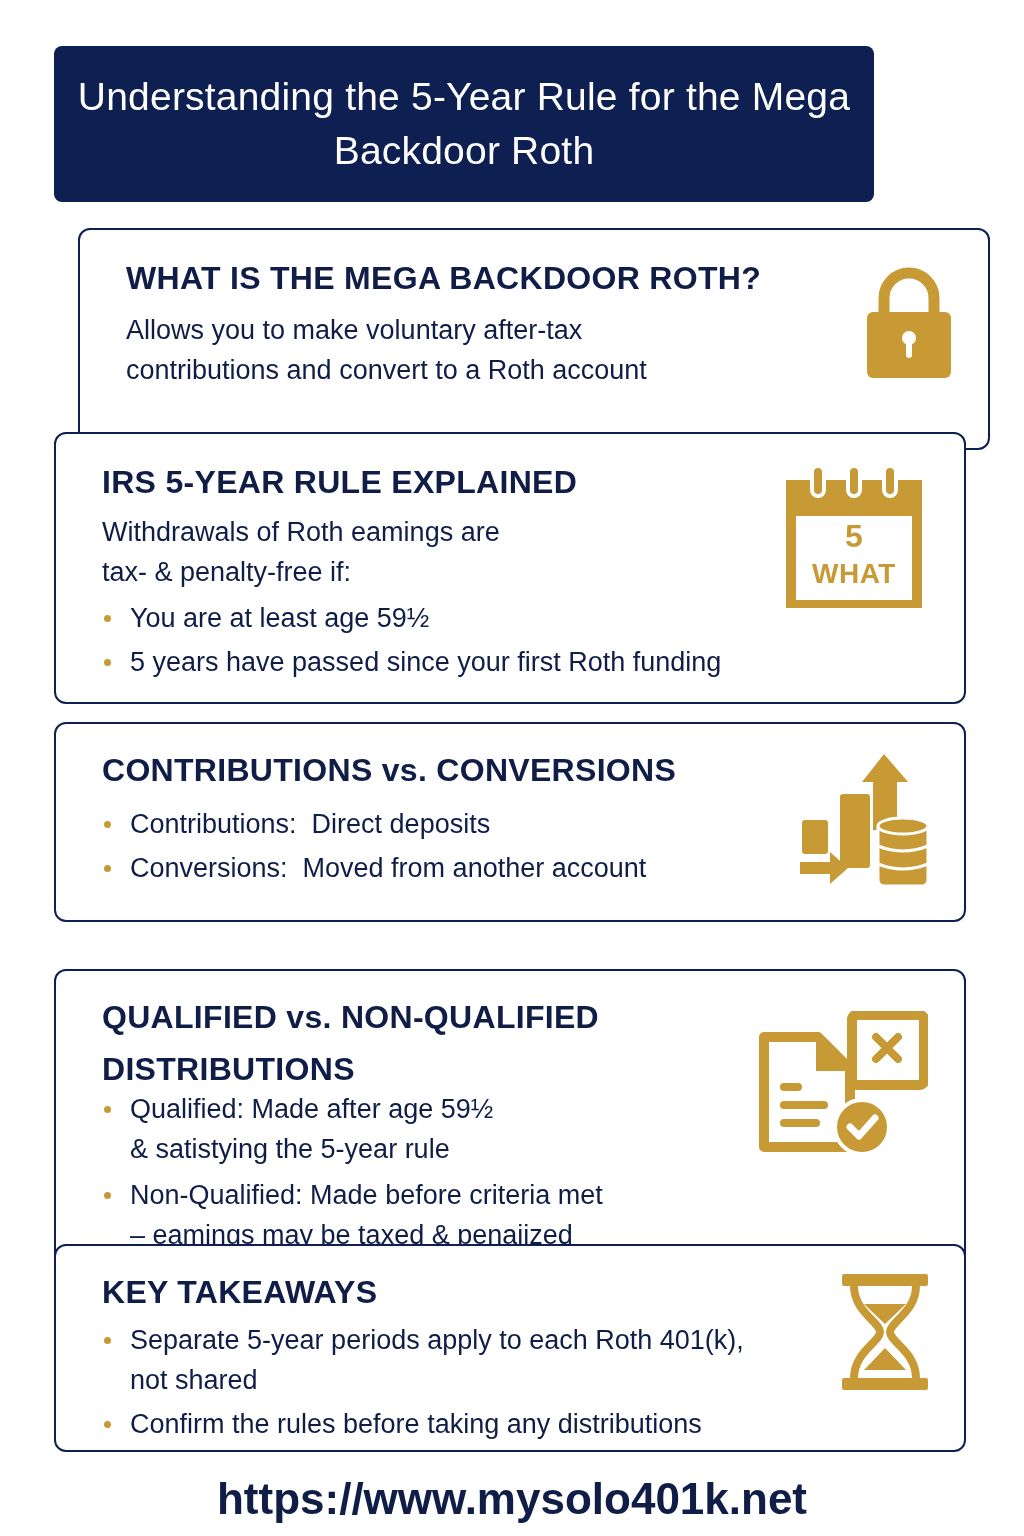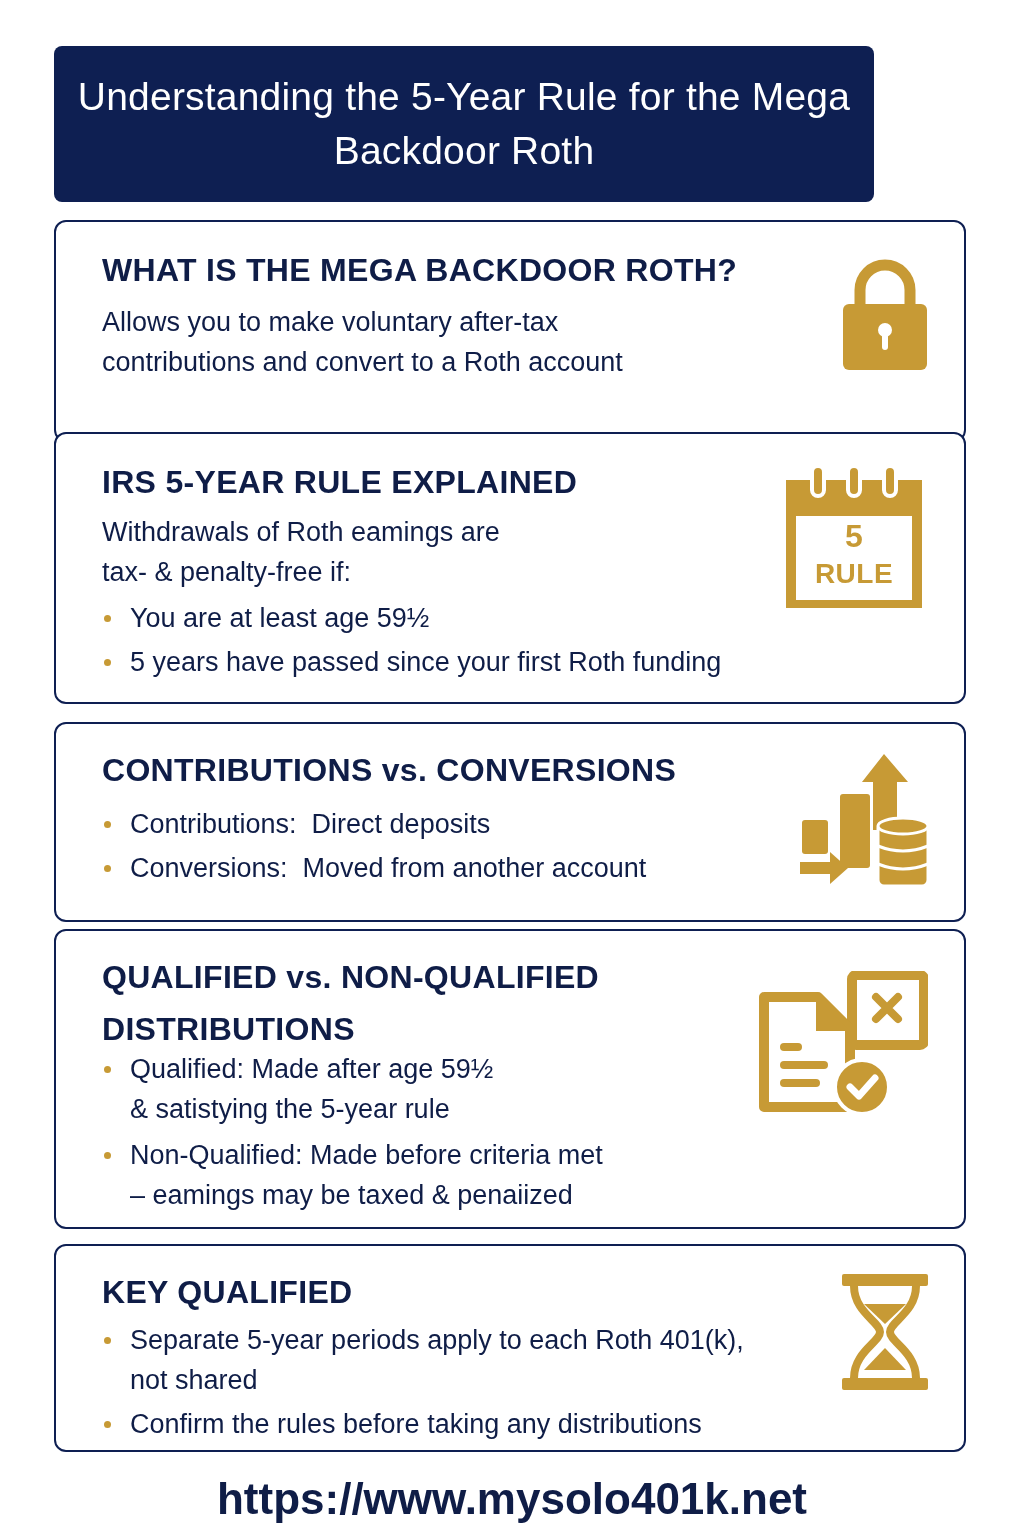--- a/index.html
+++ b/index.html
@@ -43,21 +43,21 @@
       font-weight: bold; font-size: 44px; color: #0f1d47;
     }
   </style>
 </head>
 <body>
 
 <div class="banner">
   <div class="banner-title">Understanding the 5-Year Rule for the Mega Backdoor Roth</div>
 </div>
 
-<div class="card" style="top:220px;height:222px;">
+<div class="card" style="top:228px;height:222px;margin-left:24px;">
   <h2 class="card-title" style="top:28px;">WHAT IS THE MEGA BACKDOOR ROTH?</h2>
   <div class="body-text" style="top:80px;">
     <div>Allows you to make voluntary after-tax</div>
     <div>contributions and convert to a Roth account</div>
   </div>
   <svg class="icon" style="left:784px;top:36px;" width="90" height="114" viewBox="0 0 90 114">
     <path d="M20 48 V32 a25 25 0 0 1 50 0 V48" fill="none" stroke="#c79a35" stroke-width="11"></path>
     <rect x="3" y="46" width="84" height="66" rx="6" fill="#c79a35"></rect>
     <circle cx="45" cy="72" r="7" fill="#fff"></circle>
     <rect x="42" y="72" width="6" height="20" rx="3" fill="#fff"></rect>
@@ -76,21 +76,21 @@
   </ul>
   <div class="icon" style="left:728px;top:30px;width:140px;height:146px;">
     <svg width="140" height="146" viewBox="0 0 140 146" style="position:absolute;left:0;top:0;">
       <rect x="2" y="16" width="136" height="128" fill="#c79a35"></rect>
       <rect x="12" y="52" width="116" height="84" fill="#fff"></rect>
       <rect x="28" y="2" width="12" height="30" rx="6" fill="#c79a35" stroke="#fff" stroke-width="4"></rect>
       <rect x="64" y="2" width="12" height="30" rx="6" fill="#c79a35" stroke="#fff" stroke-width="4"></rect>
       <rect x="100" y="2" width="12" height="30" rx="6" fill="#c79a35" stroke="#fff" stroke-width="4"></rect>
     </svg>
     <div style="position:absolute;left:0;width:140px;top:54px;text-align:center;color:#c79a35;font-size:32px;font-weight:bold;">5</div>
-    <div style="position:absolute;left:0;width:140px;top:94px;text-align:center;color:#c79a35;font-size:28px;font-weight:bold;letter-spacing:0.5px;">RULE</div>
+    <div style="position:absolute;left:0;width:140px;top:94px;text-align:center;color:#c79a35;font-size:28px;font-weight:bold;letter-spacing:0.5px;">WHAT</div>
   </div>
 </div>
 
 <div class="card" style="top:722px;height:200px;">
   <h2 class="card-title" style="top:26px;">CONTRIBUTIONS vs. CONVERSIONS</h2>
   <ul class="bullets" style="top:80px;left:44px;">
     <li style="margin-bottom:4px;"><span class="dot"></span><span style="white-space:pre;">Contributions:  Direct deposits</span></li>
     <li><span class="dot"></span><span style="white-space:pre;">Conversions:  Moved from another account</span></li>
   </ul>
   <svg class="icon" style="left:740px;top:26px;" width="134" height="140" viewBox="0 0 134 140">
@@ -103,21 +103,21 @@
 
     <path d="M4 112 H34 V102 L52 118 L34 134 V124 H4 Z" fill="#c79a35"></path>
 
     <rect x="82" y="72" width="50" height="64" rx="6" fill="#c79a35" stroke="#fff" stroke-width="3"></rect>
     <ellipse cx="107" cy="76" rx="25" ry="8" fill="#c79a35" stroke="#fff" stroke-width="3"></ellipse>
     <path d="M82 96 Q107 106 132 96" stroke="#fff" stroke-width="3" fill="none"></path>
     <path d="M82 114 Q107 124 132 114" stroke="#fff" stroke-width="3" fill="none"></path>
   </svg>
 </div>
 
-<div class="card" style="top:929px;height:300px;">
+<div class="card" style="top:969px;height:300px;">
   <h2 class="card-title" style="top:26px;">
     <div>QUALIFIED vs. NON-QUALIFIED</div>
     <div style="margin-top:12px;">DISTRIBUTIONS</div>
   </h2>
   <ul class="bullets" style="top:118px;left:44px;">
     <li style="margin-bottom:6px;">
       <span class="dot"></span>
       <div>Qualified: Made after age 59½</div>
       <div>&amp; satistying the 5-year rule</div>
     </li>
@@ -137,21 +137,21 @@
     <rect x="22" y="72" width="22" height="8" rx="4" fill="#c79a35"></rect>
     <rect x="22" y="90" width="48" height="8" rx="4" fill="#c79a35"></rect>
     <rect x="22" y="108" width="40" height="8" rx="4" fill="#c79a35"></rect>
 
     <circle cx="104" cy="116" r="27" fill="#c79a35" stroke="#fff" stroke-width="4"></circle>
     <path d="M92 116 L101 125 L117 107" stroke="#fff" stroke-width="7" fill="none" stroke-linecap="round" stroke-linejoin="round"></path>
   </svg>
 </div>
 
 <div class="card" style="top:1244px;height:208px;">
-  <h2 class="card-title" style="top:26px;">KEY QUALIFIED</h2>
+  <h2 class="card-title" style="top:26px;">KEY TAKEAWAYS</h2>
   <ul class="bullets" style="top:74px;left:44px;">
     <li style="margin-bottom:4px;">
       <span class="dot"></span>
       <div>Separate 5-year periods apply to each Roth 401(k),</div>
       <div>not shared</div>
     </li>
     <li>
       <span class="dot"></span>
       <div>Confirm the rules before taking any distributions</div>
     </li>

